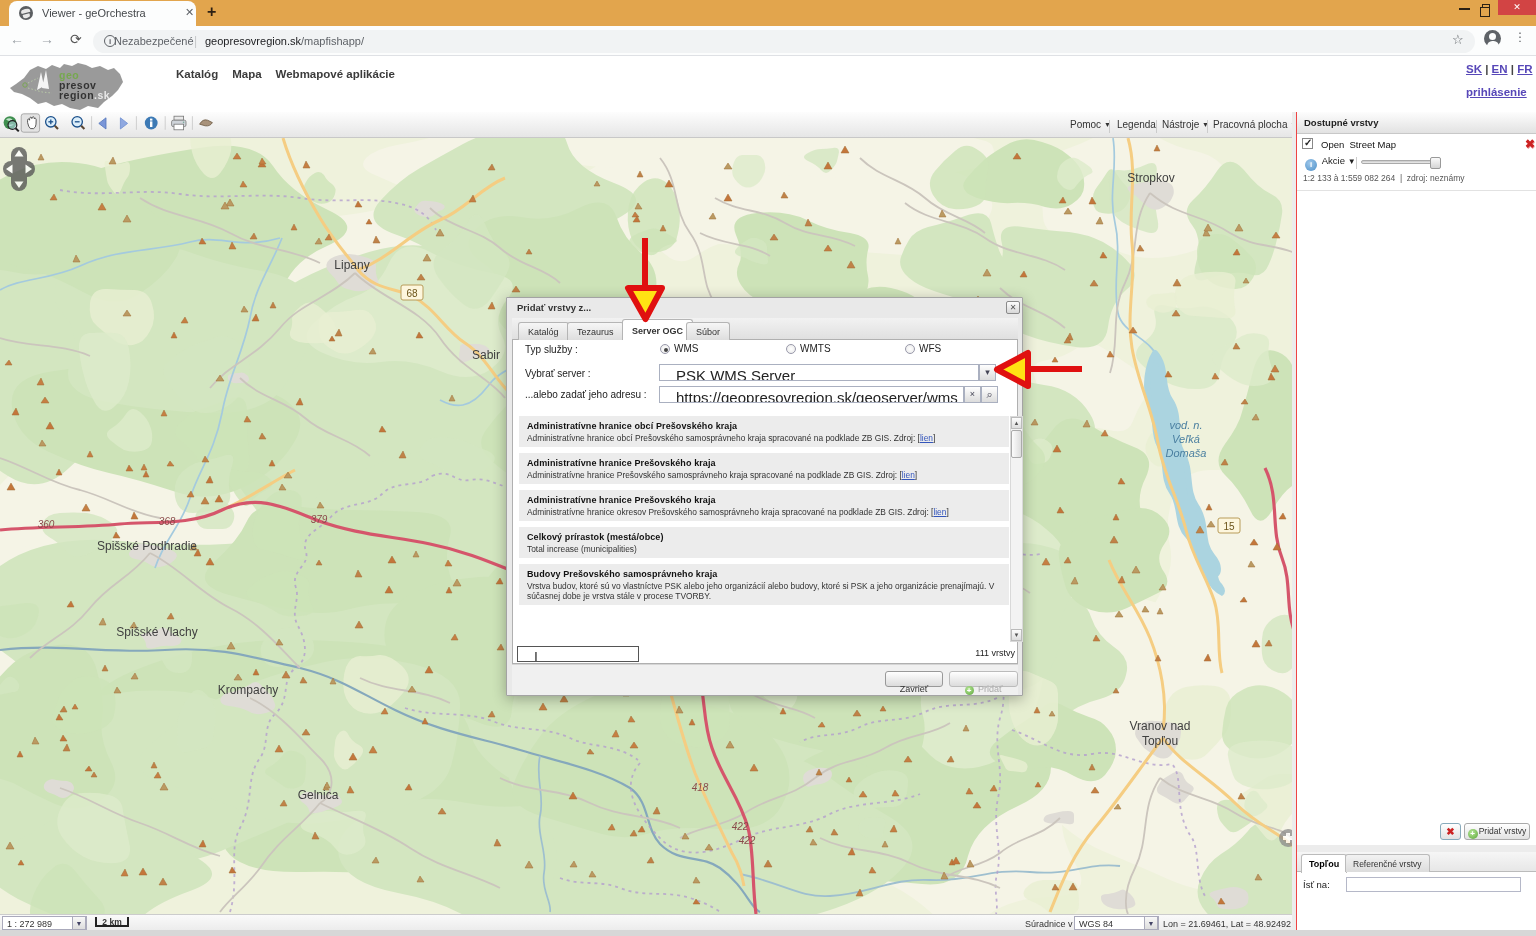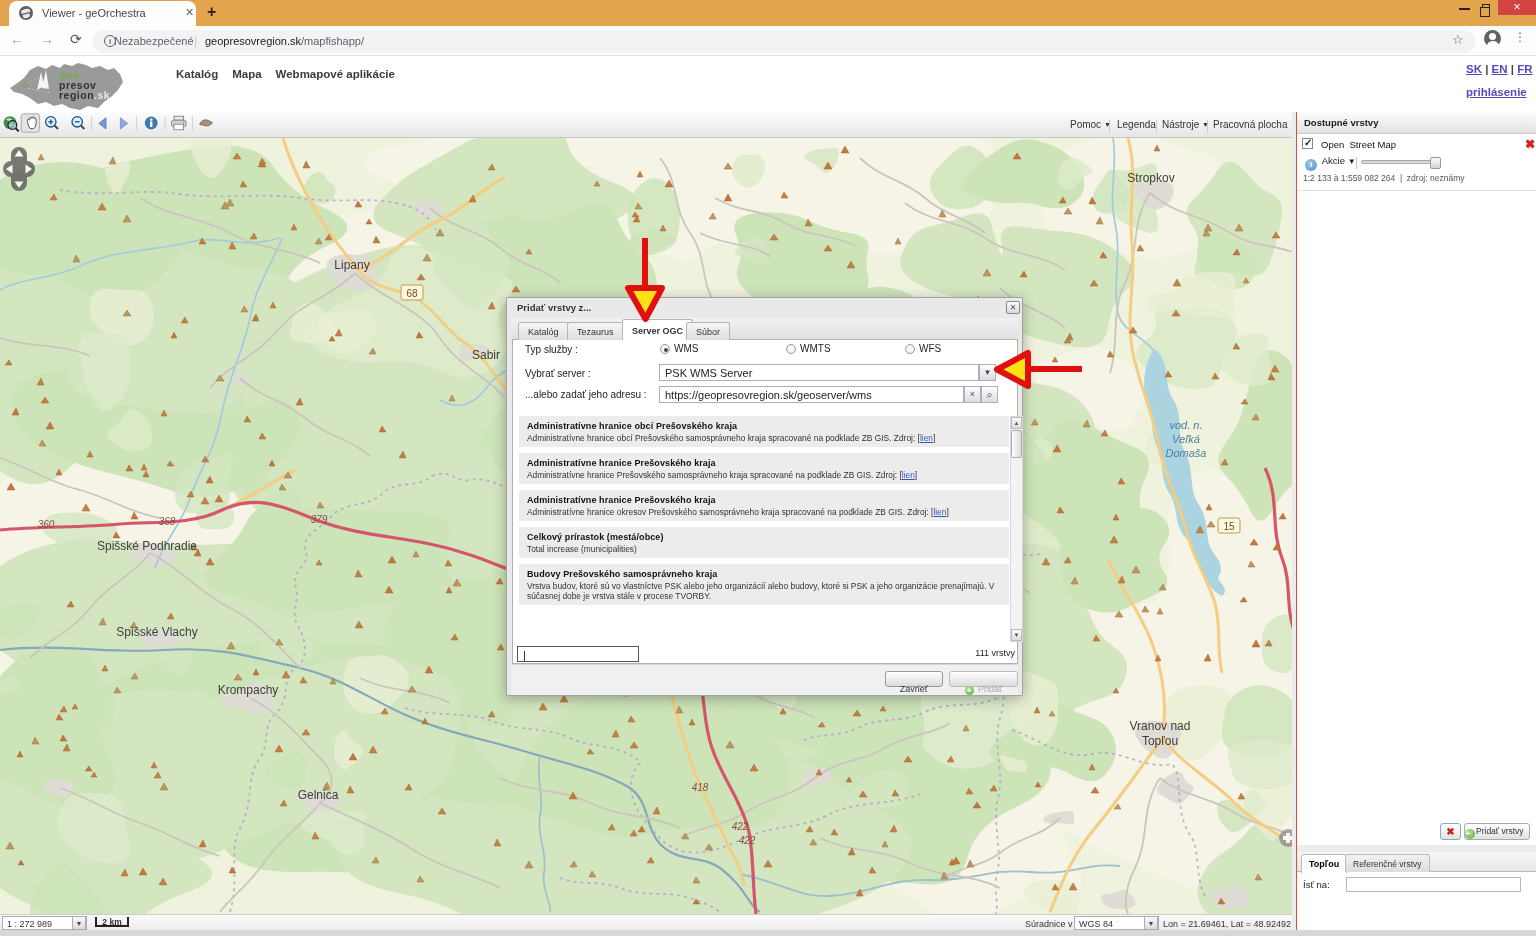--- a/index.html
+++ b/index.html
@@ -52,21 +52,21 @@
 #redx1{position:absolute;left:228px;top:25px;font-size:12px;font-weight:bold;color:#c22;text-shadow:0.5px 0.5px 0 #e99}
 #akcie{position:absolute;left:8px;top:43px;font-size:9.5px;color:#222}
 #akcie .info{display:inline-block;width:12px;height:12px;border-radius:50%;background:radial-gradient(circle at 40% 35%,#9ec7ea,#4d90c8);color:#fff;font-size:8px;font-weight:bold;text-align:center;line-height:12px;vertical-align:-3px}
 #sldsep{position:absolute;left:59px;top:45px;width:1px;height:12px;background:#ccc}
 #slider{position:absolute;left:64px;top:48px;width:80px;height:4px;background:linear-gradient(#c7c7c7,#ededed);border:1px solid #aaa;border-radius:2px}
 #slider .knob{position:absolute;left:68px;top:-4px;width:11px;height:12px;background:linear-gradient(#fafafa,#d5d5d5);border:1px solid #999;border-radius:2px}
 #scaletxt{position:absolute;left:6px;top:61px;font-size:8.5px;color:#555}
 #sbdiv{position:absolute;left:0;top:78px;width:240px;height:1px;background:#e2e2e2}
 #sbbtns{position:absolute;left:0;top:711px;width:240px;font-size:8.5px}
 .xbtn{position:absolute;left:143px;top:0;width:21px;height:17px;background:linear-gradient(#fff,#e2e2e2);border:1px solid #8ab;border-radius:3px;text-align:center;font-size:10px;font-weight:bold;color:#c22;line-height:15px}
-.addbtn{position:absolute;left:167px;top:0;width:66px;height:17px;background:linear-gradient(#fff,#e2e2e2);border:1px solid #aaa;border-radius:3px;font-size:8.5px;color:#333;line-height:15px;white-space:nowrap}
+.addbtn{position:absolute;left:167px;top:0;width:66px;height:17px;background:linear-gradient(#fff,#e2e2e2);border:1px solid #aaa;border-radius:3px;font-size:8.5px;color:#333;text-align:center;line-height:15px;white-space:nowrap}
 .plusdot2{display:inline-block;width:10px;height:10px;border-radius:50%;background:radial-gradient(circle at 40% 35%,#b9e89a,#57a334);color:#fff;font-size:8px;font-weight:bold;line-height:10px;vertical-align:-2px;margin-right:1px}
 #sbsplit{position:absolute;left:0;top:733px;width:240px;height:7px;background:#ececec}
 #sbtabs{position:absolute;left:0;top:740px;width:240px;height:20px;background:linear-gradient(#f6f6f6,#e7e7e7);border-bottom:1px solid #bbb}
 .sbtab{position:absolute;top:2px;height:18px;font-size:8.5px;text-align:center;border:1px solid #bbb;border-bottom:none;border-radius:3px 3px 0 0;padding:4px 7px 0;white-space:nowrap}
 #sbtab1{left:4px;background:#fff;font-weight:bold;height:19px;font-size:9px}
 #sbtab2{left:48px;background:linear-gradient(#f2f2f2,#dcdcdc);color:#333}
 #gotorow{position:absolute;left:6px;top:767px;font-size:9.5px;color:#222}
 #gotoinp{position:absolute;left:49px;top:765px;width:175px;height:15px;background:#fff;border:1px solid #b5b8c8}
 
 #statusbar{position:absolute;left:0;top:914px;width:1292px;height:16px;background:linear-gradient(#fafafa,#ececec);border-top:1px solid #ccc;font-size:9px;color:#333}
@@ -85,21 +85,21 @@
 #logo{position:absolute;left:8px;top:6px;width:115px;height:50px}
 
 #dlg{position:absolute;left:506px;top:297px;width:517px;height:399px;background:#e9e9e9;border:1px solid #a3a3a3;border-radius:1px;box-shadow:0 3px 14px rgba(0,0,0,.3);font-size:9px;color:#222}
 #dlgtitle{position:absolute;left:10px;top:4px;font-weight:bold;font-size:9.5px;color:#333}
 #dlgclose{position:absolute;left:499px;top:3px;width:14px;height:13px;border:1px solid #8a8a8a;border-radius:2px;background:linear-gradient(#fcfcfc,#d8d8d8);text-align:center;line-height:11px;font-size:8px;color:#555}
 #dlgtabs{position:absolute;left:5px;top:20px;width:506px;height:22px;border-bottom:1px solid #b0b0b0;background:linear-gradient(#f2f2f2,#e0e0e0)}
 .dtab{position:absolute;top:4px;height:18px;border:1px solid #b5b5b5;border-bottom:none;border-radius:3px 3px 0 0;background:linear-gradient(#f6f6f6,#dedede);padding:4px 9px 0;color:#333;font-size:9px}
 #dtab1{left:6px}#dtab2{left:55px}#dtab3{left:110px;background:#fff;font-weight:bold;top:1px;height:21px;padding-top:6px}#dtab4{left:174px}
 #dlgbody{position:absolute;left:5px;top:42px;width:506px;height:324px;background:#fff;border:1px solid #b0b0b0;border-top:none}
 .frow{position:absolute;font-size:10px;color:#222;white-space:nowrap}
-.dinp{position:absolute;border:1px solid #aab0c0;background:#fff;font-size:11px;font-family:"Liberation Sans",sans-serif;padding:2px 0 0 5px;white-space:nowrap;overflow:hidden}
+.dinp{position:absolute;border:1px solid #aab0c0;background:#fff;font-size:15px;font-family:"Liberation Sans",sans-serif;padding:2px 0 0 16px;white-space:nowrap;overflow:hidden}
 .radio{display:inline-block;width:10px;height:10px;border:1px solid #99a;border-radius:50%;background:radial-gradient(#fff,#e8e8e8);vertical-align:-2px;margin-right:4px}
 .radio.on:after{content:"";display:block;width:4px;height:4px;margin:3px;border-radius:50%;background:#444}
 .sqbtn{position:absolute;width:17px;height:17px;background:linear-gradient(#fefefe,#dcdcdc);border:1px solid #aab0c0;text-align:center;font-size:9px;color:#445;line-height:15px}
 #list{position:absolute;left:6px;top:76px;width:490px;height:224px;overflow:hidden}
 .lrow{position:relative;background:#ececec;padding:5px 8px 4px;margin-bottom:6px}
 .lrow b{display:block;font-size:9px;color:#111;margin-bottom:2px;letter-spacing:.1px}
 .lrow span{font-size:8.4px;color:#333}
 .lrow a{color:#3355bb;text-decoration:underline}
 #vscroll{position:absolute;left:497px;top:76px;width:13px;height:226px;background:#f3f3f3;border:1px solid #d9d9d9}
 #vscroll .up,#vscroll .dn{position:absolute;left:0;width:11px;height:12px;background:linear-gradient(#fcfcfc,#ddd);border:1px solid #bbb;font-size:6px;text-align:center;line-height:11px;color:#555}

